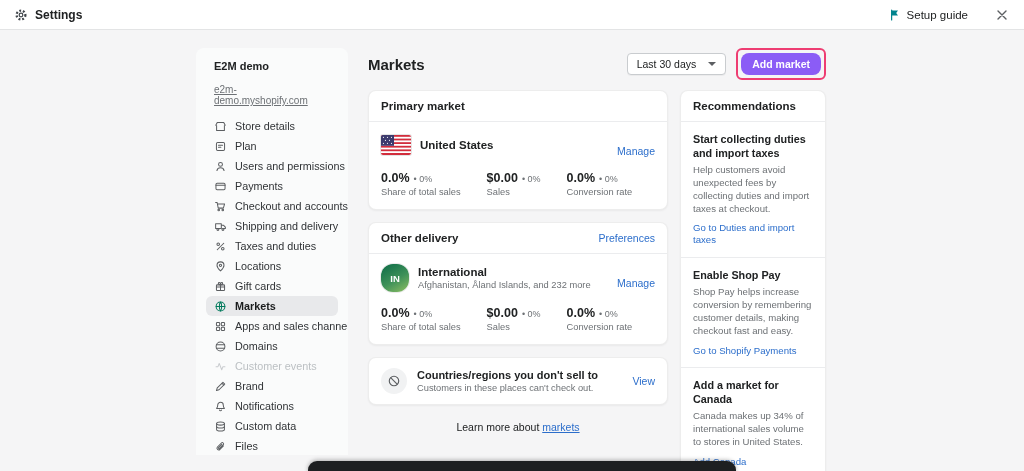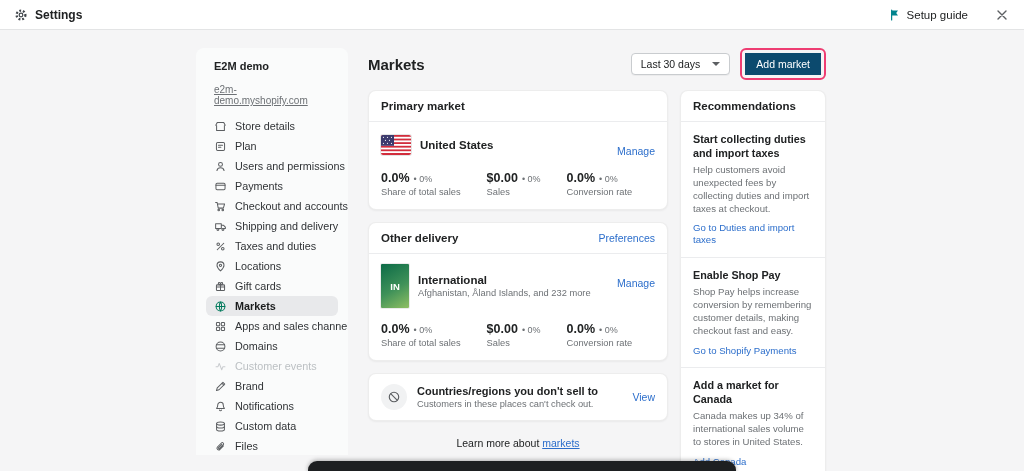--- a/index.html
+++ b/index.html
@@ -50,22 +50,22 @@
   .header-actions { margin-left:auto; display:flex; align-items:center; gap:10px; }
   .btn-date {
     background:#fff; border:1px solid #c9cccf; border-radius:4px;
     font-size:10.5px; padding:4px 9px; display:flex; align-items:center; gap:12px;
     box-shadow:0 1px 0 rgba(0,0,0,.04); cursor:pointer; color:#202223;
     font-family:"Liberation Sans", sans-serif;
   }
   .caret { width:0; height:0; border-left:4px solid transparent; border-right:4px solid transparent; border-top:4px solid #5c5f62; }
   .annotation-box { border:2px solid #ee3d72; border-radius:6px; padding:3px; }
   .btn-add {
-    background:#0c4a6e; color:#fff; border:none; border-radius:0;
-    font-size:10.5px; font-weight:400; padding:5px 11px; cursor:pointer;
+    background:#8b5cf6; color:#fff; border:none; border-radius:8px;
+    font-size:10.5px; font-weight:700; padding:5px 11px; cursor:pointer;
     font-family:"Liberation Sans", sans-serif;
   }
   .columns { display:flex; gap:12px; align-items:flex-start; }
   .col-left { width:300px; }
   .col-right { width:146px; }
 
   .card {
     background:#fff; border-radius:8px;
     border:1px solid rgba(0,0,0,.07);
     box-shadow:0 1px 2px rgba(0,0,0,.05);
@@ -76,21 +76,21 @@
     padding:9px 12px; border-bottom:1px solid #ebecee;
     font-size:11.5px; font-weight:700;
   }
   .link { color:#2c6ecb; cursor:pointer; font-weight:400; font-size:10.5px; text-decoration:none; }
   .market-row { display:flex; align-items:center; gap:9px; padding:10px 12px 4px 12px; }
   .flag { width:30px; height:20px; border-radius:2px; box-shadow:0 0 0 1px rgba(0,0,0,.1); flex:0 0 30px; overflow:hidden; }
   .market-name { font-size:11.5px; font-weight:700; }
   .market-sub { font-size:9.3px; color:#6d7175; margin-top:2px; white-space:nowrap; }
   .market-row .link { margin-left:auto; align-self:flex-start; margin-top:13px; }
   .in-tile {
-    width:28px; height:44px; border-radius:1px; flex:0 0 28px;
+    width:28px; height:28px; border-radius:12px; flex:0 0 28px;
     background:linear-gradient(150deg,#0c6b47 0%, #3f9159 55%, #8fbf63 100%);
     color:#fff; font-size:9.5px; font-weight:700;
     display:flex; align-items:center; justify-content:center;
     box-shadow:0 0 0 1px rgba(0,0,0,.08);
   }
   .stats-row { display:flex; gap:26px; padding:10px 12px 12px 12px; }
   .stat-top { display:flex; align-items:baseline; gap:4px; }
   .stat-value { font-size:12.5px; font-weight:700; }
   .stat-delta { font-size:9px; color:#6d7175; }
   .stat-label { font-size:9.3px; color:#6d7175; margin-top:2px; white-space:nowrap; }

